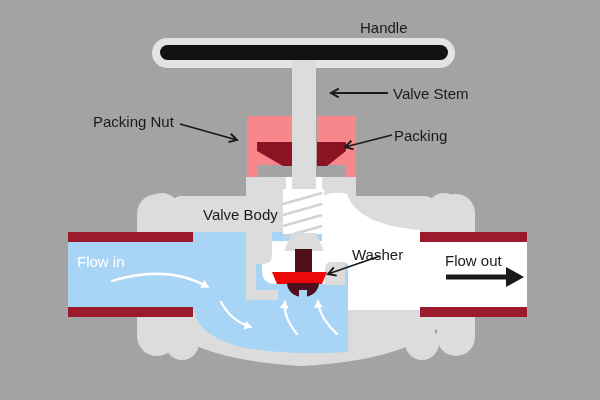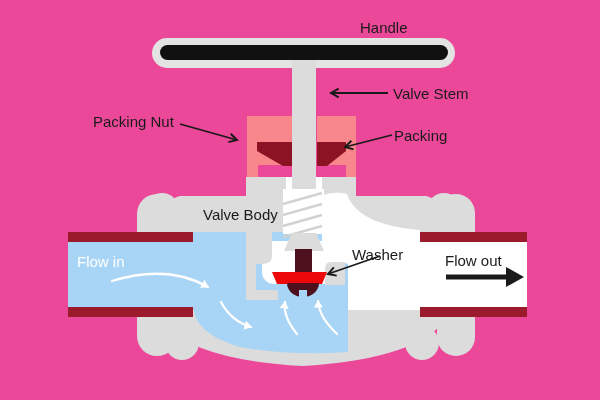--- a/index.html
+++ b/index.html
@@ -1,16 +1,16 @@
 <!DOCTYPE html>
 <html><head>
 <meta charset="utf-8">
 <style>
   html,body{margin:0;padding:0;background:#fff;}
-  #stage{position:relative;width:600px;height:400px;background:#ec4899;overflow:hidden;
+  #stage{position:relative;width:600px;height:400px;background:#a3a3a3;overflow:hidden;
          font-family:"Liberation Sans", sans-serif;}
   svg{display:block;}
   text{font-family:"Liberation Sans", sans-serif;}
   .lbl{font-size:15px;fill:#1a1a1a;}
   .lbl-white{font-size:15px;fill:#ffffff;}
 </style>
 </head>
 <body>
 
 <div id="stage">

